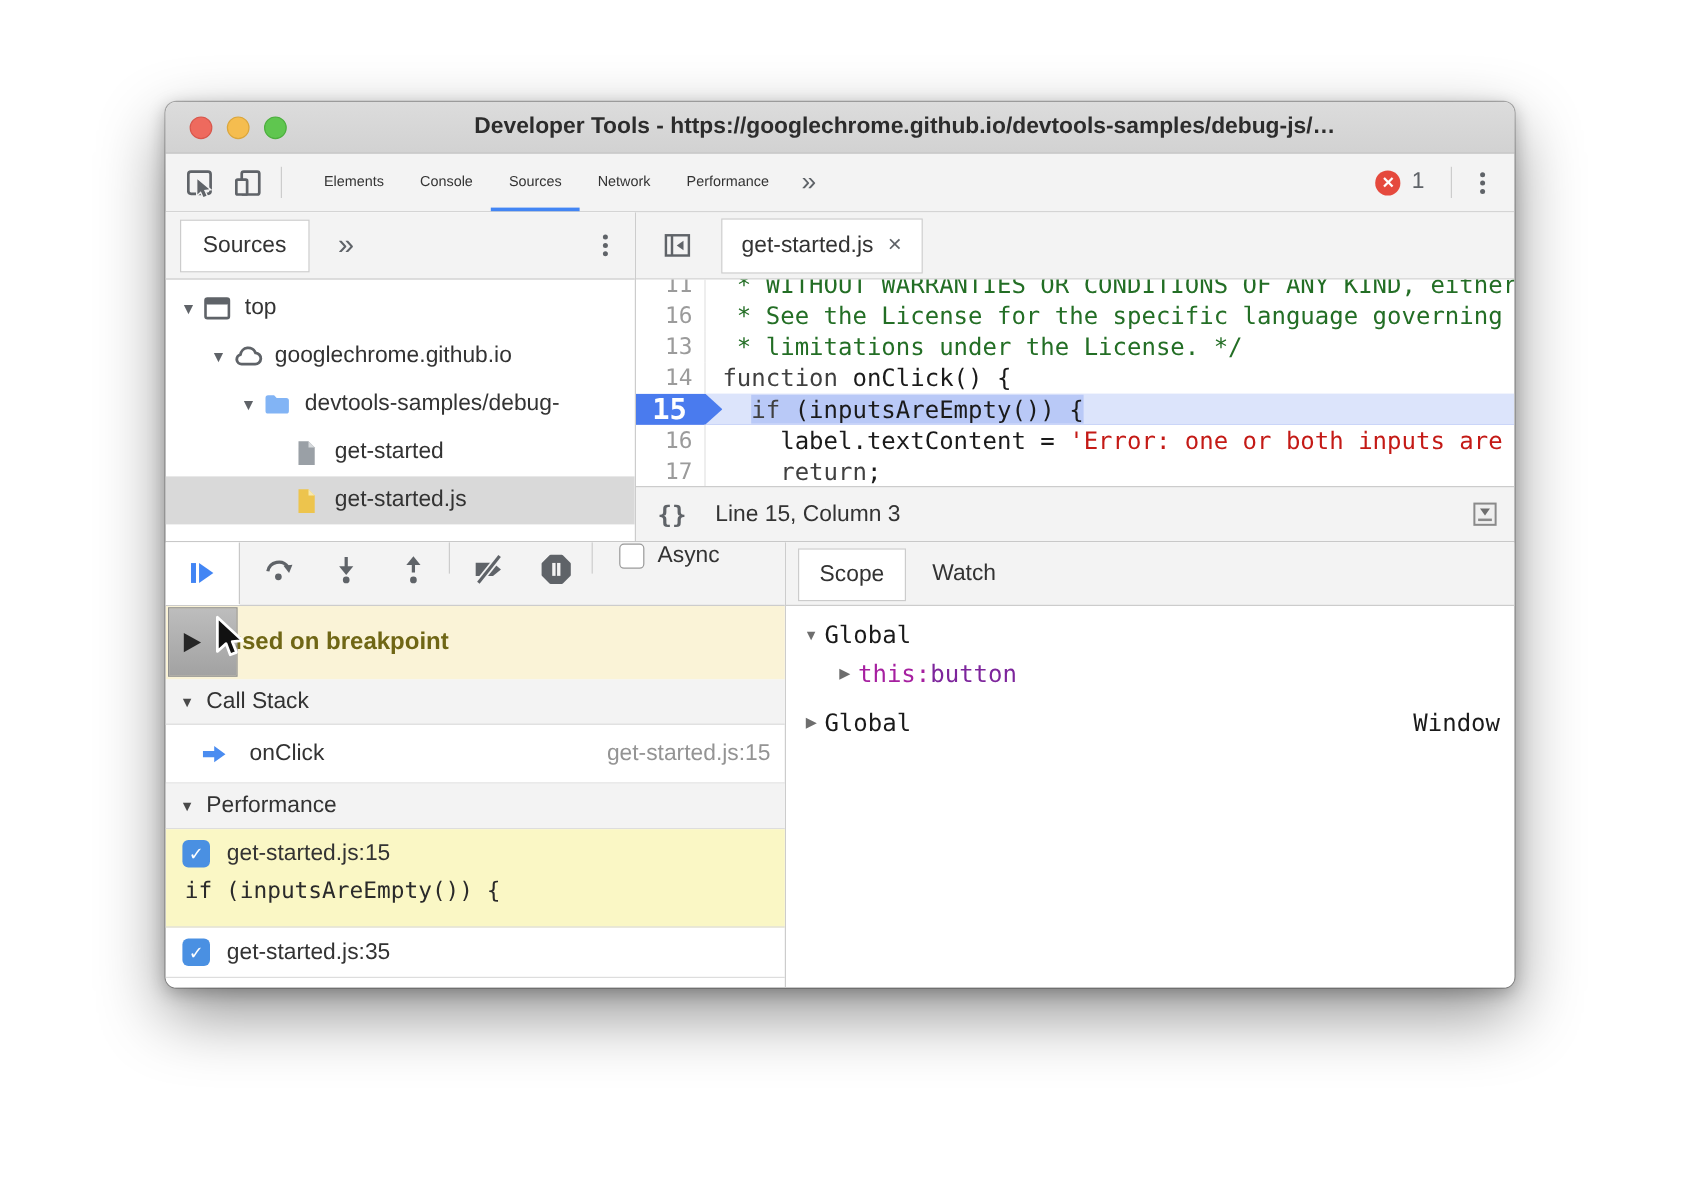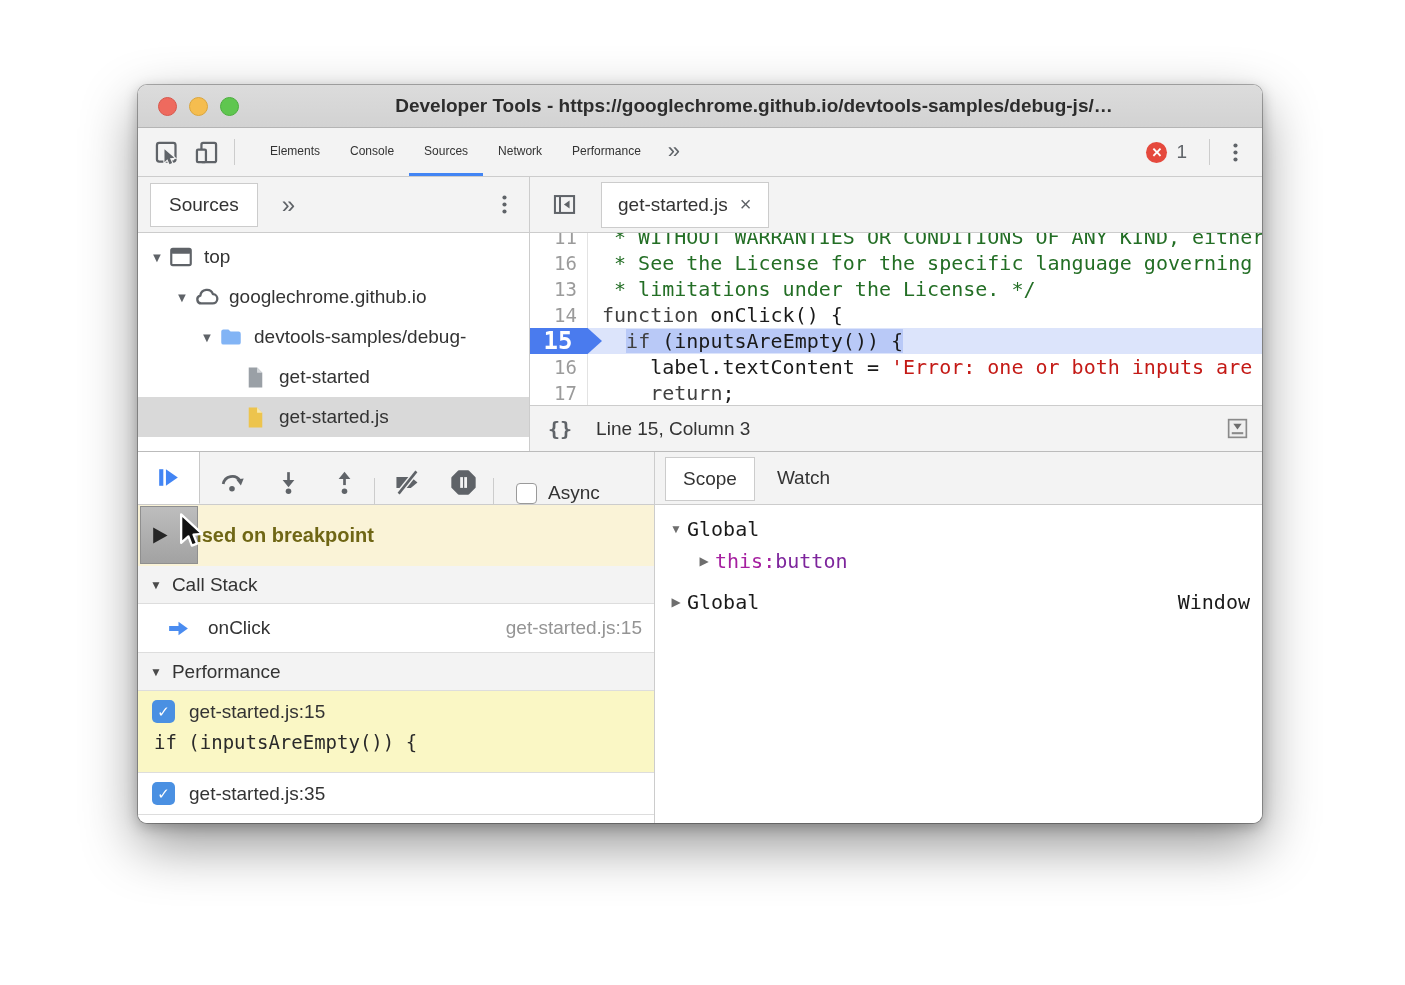--- a/index.html
+++ b/index.html
@@ -81,21 +81,21 @@
   .tok-string { color:#c41a16; }
   .tok-plain { color:#1a1a1a; }
   .statusbar { height:46px; flex:0 0 46px; background:#f3f3f3; border-top:1px solid #ccc; display:flex; align-items:center; }
   .pp-btn { font-family:"DejaVu Sans Mono", monospace; font-weight:bold; font-size:20px; color:#5f6368; margin-left:18px; }
   .pos-text { font-size:19px; color:#333; margin-left:24px; }
   .status-right { margin-left:auto; margin-right:12px; display:flex; align-items:center; }
 
   
   .bottom { flex:1; display:flex; border-top:1px solid #bbb; min-height:0; }
   .debugger { width:517px; flex:0 0 517px; border-right:1px solid #ccc; display:flex; flex-direction:column; background:#fff; }
-  .debug-toolbar { height:53px; flex:0 0 53px; background:#f3f3f3; border-bottom:1px solid #ccc; display:flex; align-items:flex-end; }
+  .debug-toolbar { height:53px; flex:0 0 53px; background:#f3f3f3; border-bottom:1px solid #ccc; display:flex; align-items:flex-start; }
   .dbg-btn { width:44px; height:44px; display:flex; align-items:center; justify-content:center; color:#5f6368; }
   .resume-btn { width:62px; height:52px; background:#fff; border-right:1px solid #c8c8c8; border-bottom:1px solid #fff; }
   .dbg-group { display:flex; align-items:center; gap:12px; margin-left:10px; }
   .async-wrap { display:flex; align-items:center; margin-left:14px; gap:11px; }
   .async-box { width:21px; height:21px; background:#fff; border:1.5px solid #9a9a9a; border-radius:4px; }
   .async-label { font-size:19px; color:#333; }
 
   .paused-bar { height:61px; flex:0 0 61px; background:#faf3d7; display:flex; align-items:center; position:relative; }
   .paused-text { font-size:20px; font-weight:bold; color:#6f6615; padding-left:27px; }
   .paused-ghost { position:absolute; left:2px; top:1px; width:58px; height:58px;

